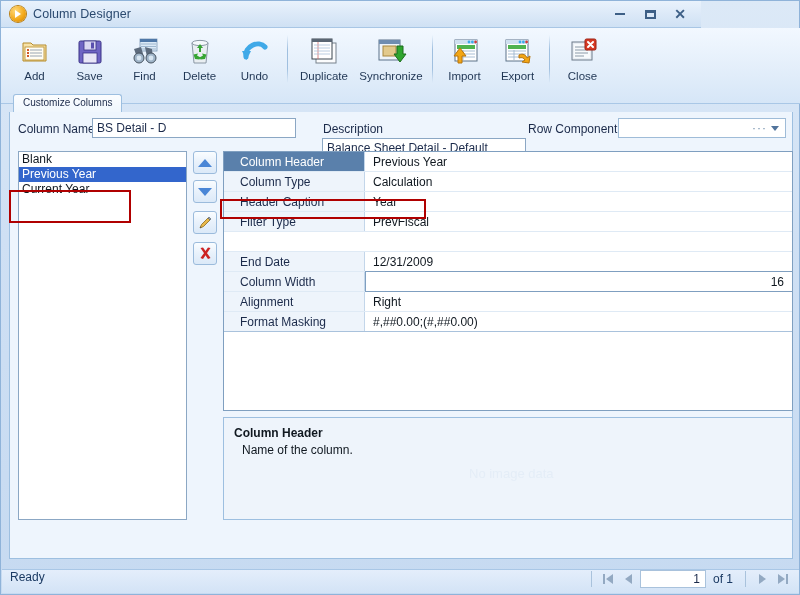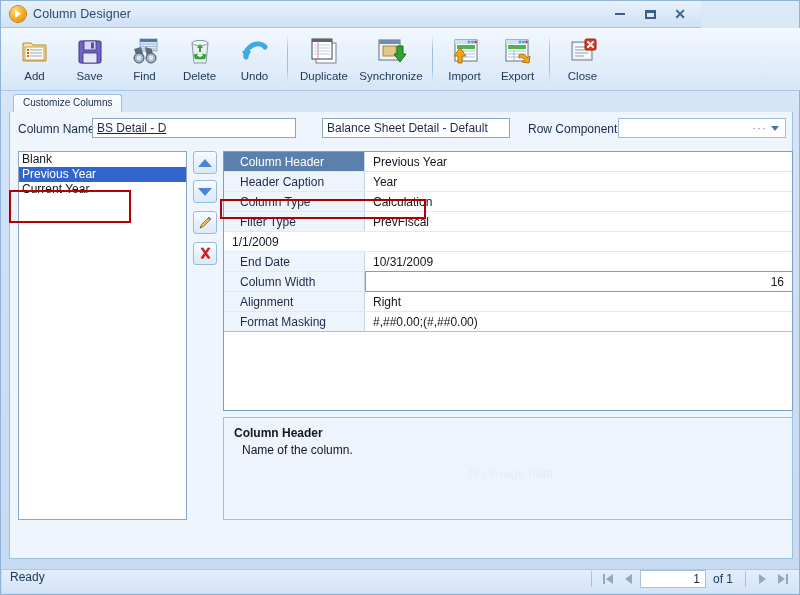--- a/index.html
+++ b/index.html
@@ -45,21 +45,21 @@
   .win-btn {
     width: 16px; height: 16px; display:flex; align-items:center; justify-content:center;
     font-size: 13px; line-height: 1; cursor: default;
   }
   .glyph-min { display:block; width:10px; height:2px; background:#3d5f86; }
   .glyph-max { display:block; width:11px; height:9px; border:2px solid #3d5f86; border-top-width:3px; }
   .glyph-close { font-size: 14px; font-weight: 600; color:#3d5f86; font-family:"Liberation Sans",sans-serif;}
 
   
   .toolbar {
-    position: absolute; left: 0; top: 27px; width: 800px; height: 63px;
+    position: absolute; left: 0; top: 27px; width: 800px; height: 76px;
     background: linear-gradient(180deg,#f2f8ff 0%, #e6f0fb 45%, #d6e6f7 100%);
     border-bottom: 1px solid #a9c7e6;
     display: flex; align-items: flex-start; padding-left: 6px; padding-top: 3px;
   }
   .tb-item {
     width: 55px; height: 57px;
     display: flex; flex-direction: column; align-items: center; justify-content: flex-start;
     padding-top: 4px; cursor: default;
   }
   .tb-item .lbl { font-size: 11.5px; color: #1f3553; margin-top: 3px; }
@@ -382,23 +382,23 @@
 
   <div class="tabstrip">
     <div class="tabline"></div>
     <div class="tab">Customize Columns</div>
   </div>
 
   <div class="panel">
 
     <div class="fieldrow">
       <span class="fld-label" style="left:8px;">Column Name</span>
-      <div class="textbox" style="left:82px; width:204px;text-decoration:underline;">BS Detail - D</div>
+      <div class="textbox" style="left:82px; width:204px;">BS Detail - D</div>
       <span class="fld-label" style="left:313px;">Description</span>
-      <div class="textbox" style="left:312px; width:188px;">Balance Sheet Detail - Default</div>
+      <div class="textbox" style="left:312px; width:204px;margin-top:20px;">Balance Sheet Detail - Default</div>
       <span class="fld-label" style="left:518px;">Row Component</span>
       <div class="combo" style="left:608px; width:168px;">
         <span class="dots">···</span>
         <span class="chev"></span>
       </div>
     </div>
 
     <style>
       .fieldrow > .fld-label:nth-of-type(2) { left: 313px !important; }
     </style>
@@ -430,37 +430,36 @@
         </svg>
       </div>
     </div>
 
     <div class="propgrid">
       <div class="prow sel">
         <div class="pname">Column Header</div>
         <div class="pval">Previous Year</div>
       </div>
       <div class="prow">
+        <div class="pname">Column Type</div>
+        <div class="pval">Calculation</div>
+      </div>
+      <div class="prow">
         <div class="pname">Header Caption</div>
         <div class="pval">Year</div>
       </div>
       <div class="prow">
-        <div class="pname">Column Type</div>
-        <div class="pval">Calculation</div>
-      </div>
-      <div class="prow">
         <div class="pname">Filter Type</div>
         <div class="pval">PrevFiscal</div>
       </div>
       <div class="prow">
-        <div class="pval">1/1/2009</div>
       </div>
       <div class="prow">
         <div class="pname">End Date</div>
-        <div class="pval">10/31/2009</div>
+        <div class="pval">12/31/2009</div>
       </div>
       <div class="prow">
         <div class="pname">Column Width</div>
         <div class="pval editing">16</div>
       </div>
       <div class="prow">
         <div class="pname">Alignment</div>
         <div class="pval">Right</div>
       </div>
       <div class="prow" style="border-bottom:1px solid #a9c2dc">

